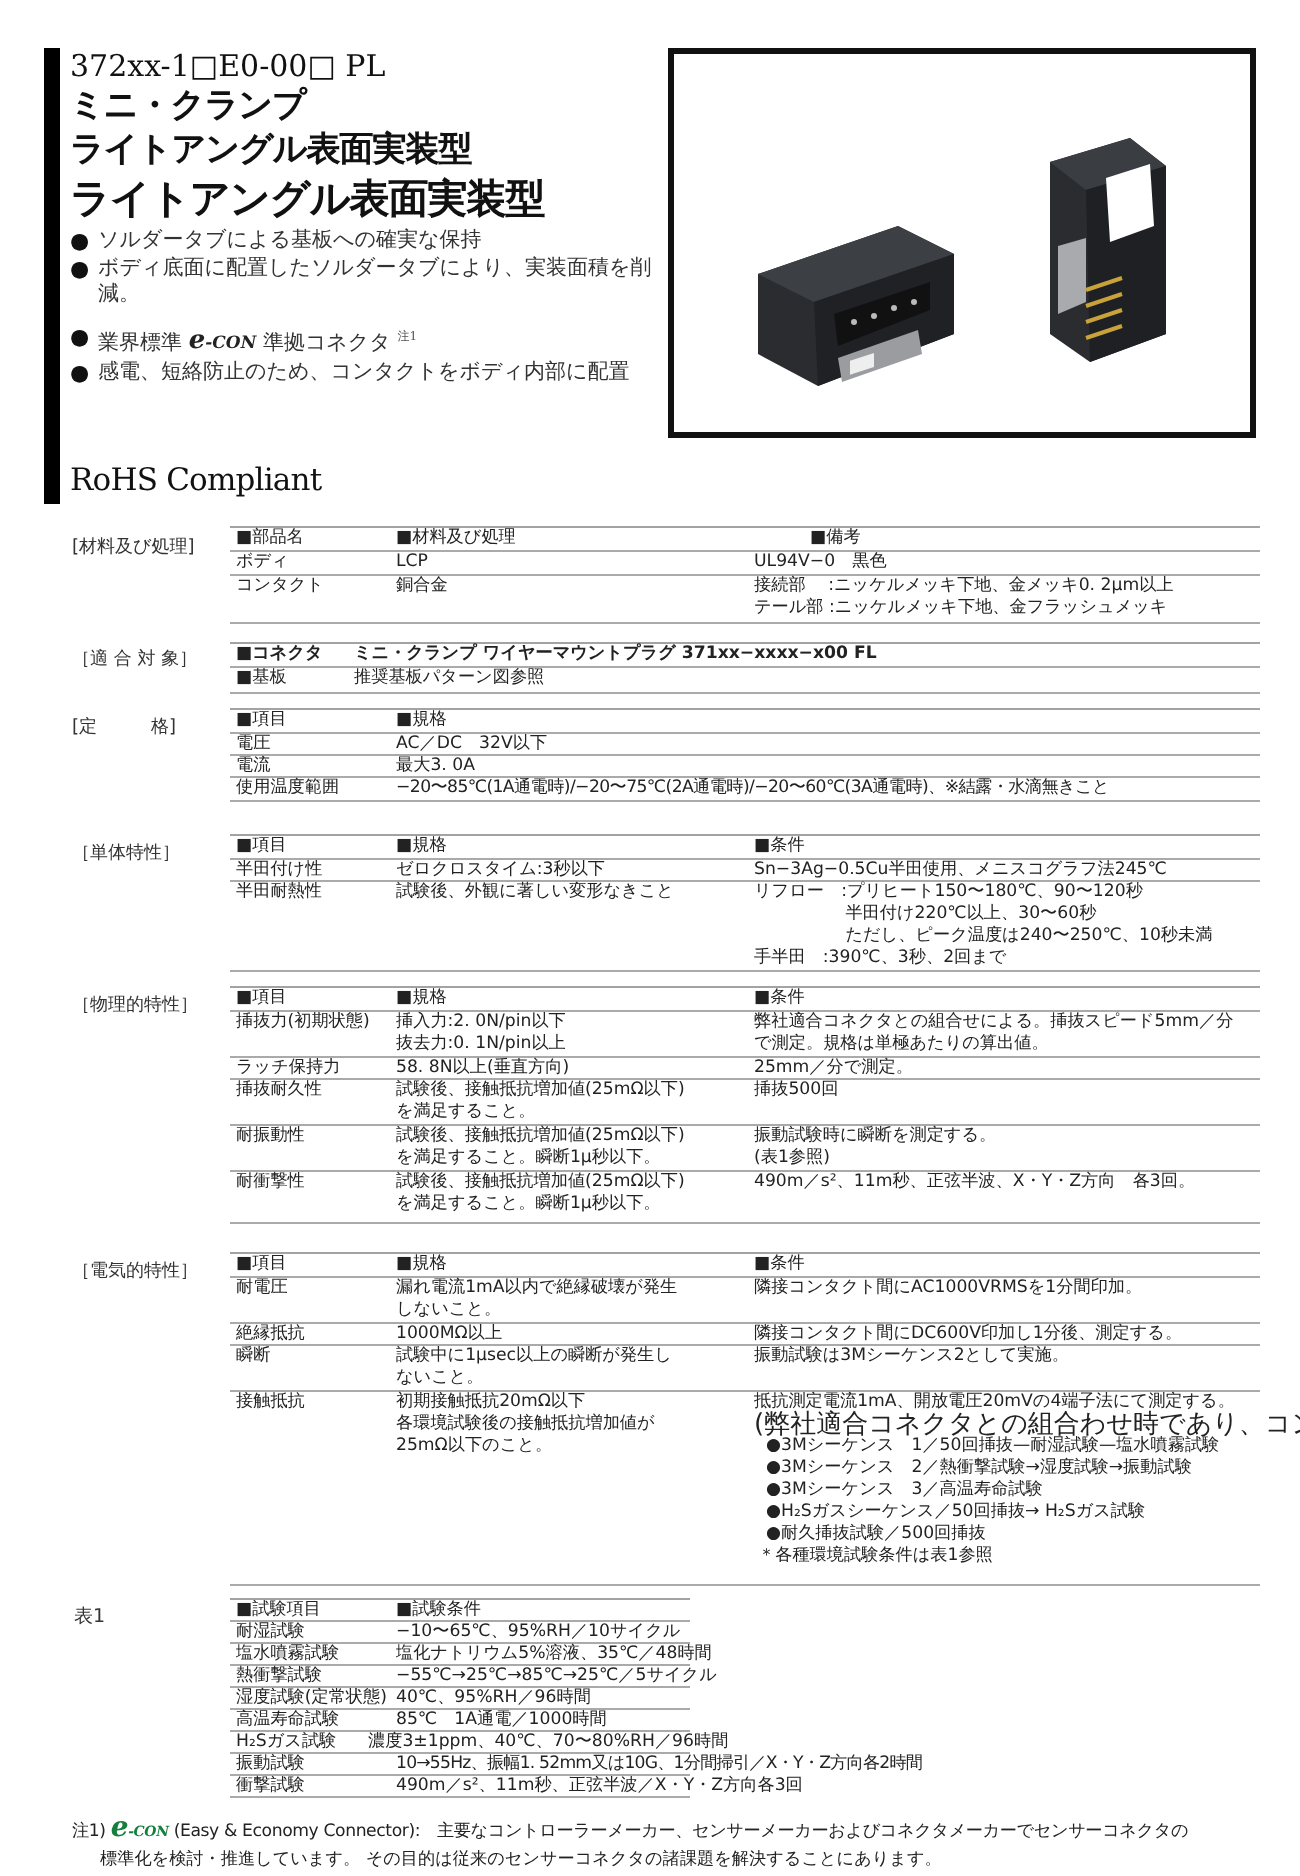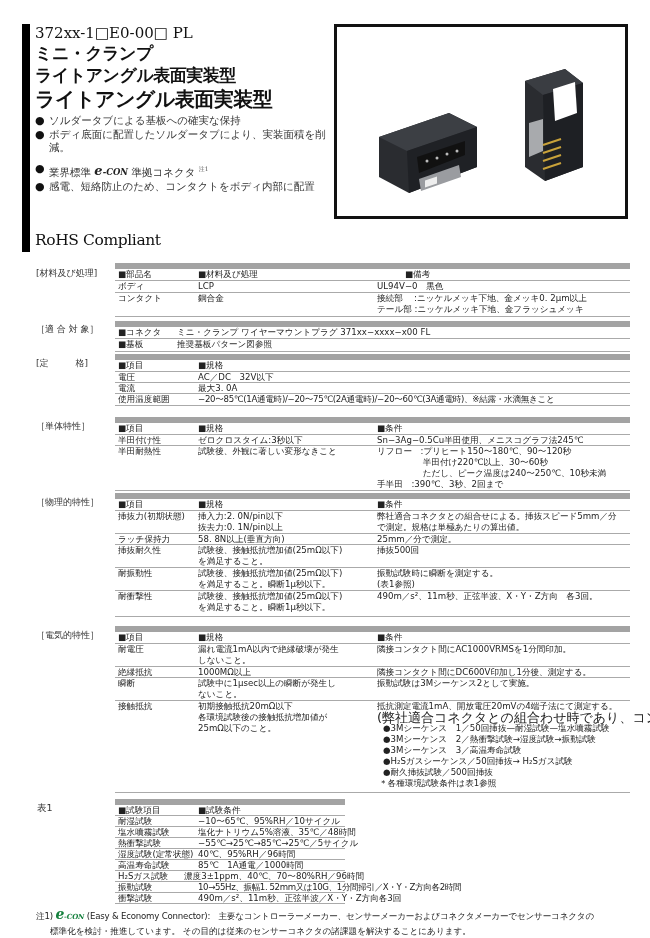--- a/index.html
+++ b/index.html
@@ -24,21 +24,21 @@
   .rohs { position: absolute; left: 13px; top: 207px; font-family: "DejaVu Serif", "Liberation Serif", serif; font-weight: normal; font-size: 15.5px; color: #111; letter-spacing: -0.4px; }
 
   
   .photo { position: absolute; left: 334px; top: 24px; width: 294px; height: 195px; border: 3px solid #111; background: #fff; }
   .photo svg { width: 100%; height: 100%; display: block; }
 
   
   .spec { font-family: "DejaVu Sans", sans-serif; font-size: 8.6px; color: #222; }
   .sec { position: absolute; left: 0; width: 650px; }
   .sec-label { position: absolute; left: 36px; font-size: 9px; color: #333; white-space: pre; }
-  .tbl { position: absolute; left: 115px; width: 515px; border-top: 6px solid #a3a3a3; }
+  .tbl { position: absolute; left: 115px; width: 515px; border-top: 1px solid #a3a3a3; }
   .row { position: relative; border-bottom: 1px solid #aaa; min-height: 11px; }
   .row .c { position: absolute; top: 0; line-height: 11px; white-space: nowrap; }
   .c1 { left: 3px; }
   .hdr .c { font-weight: normal; }
   .lines div { line-height: 11px; white-space: nowrap; }
   .tbl.t1 { left: 115px; width: 230px; }
   .small { font-size: 13px; text-align: center; }
 </style>
 </head>
 <body>
@@ -127,21 +127,21 @@
           <div>接続部　 :ニッケルメッキ下地、金メッキ0. 2μm以上</div>
           <div>テール部 :ニッケルメッキ下地、金フラッシュメッキ</div>
         </div>
       </div>
     </div>
   </div>
 
   <div class="sec" style="top:321px;">
     <div class="sec-label" style="top:2px;">［適 合 対 象］</div>
     <div class="tbl" style="top:0;">
-      <div class="row" style="height:12px;">
+      <div class="row" style="height:12px;font-weight:bold;">
         <span class="c c1">■コネクタ</span>
         <span class="c" style="left:62px;">ミニ・クランプ ワイヤーマウントプラグ 371xx−xxxx−x00 FL</span>
       </div>
       <div class="row" style="height:13px;">
         <span class="c c1">■基板</span>
         <span class="c" style="left:62px;">推奨基板パターン図参照</span>
       </div>
     </div>
   </div>
 

